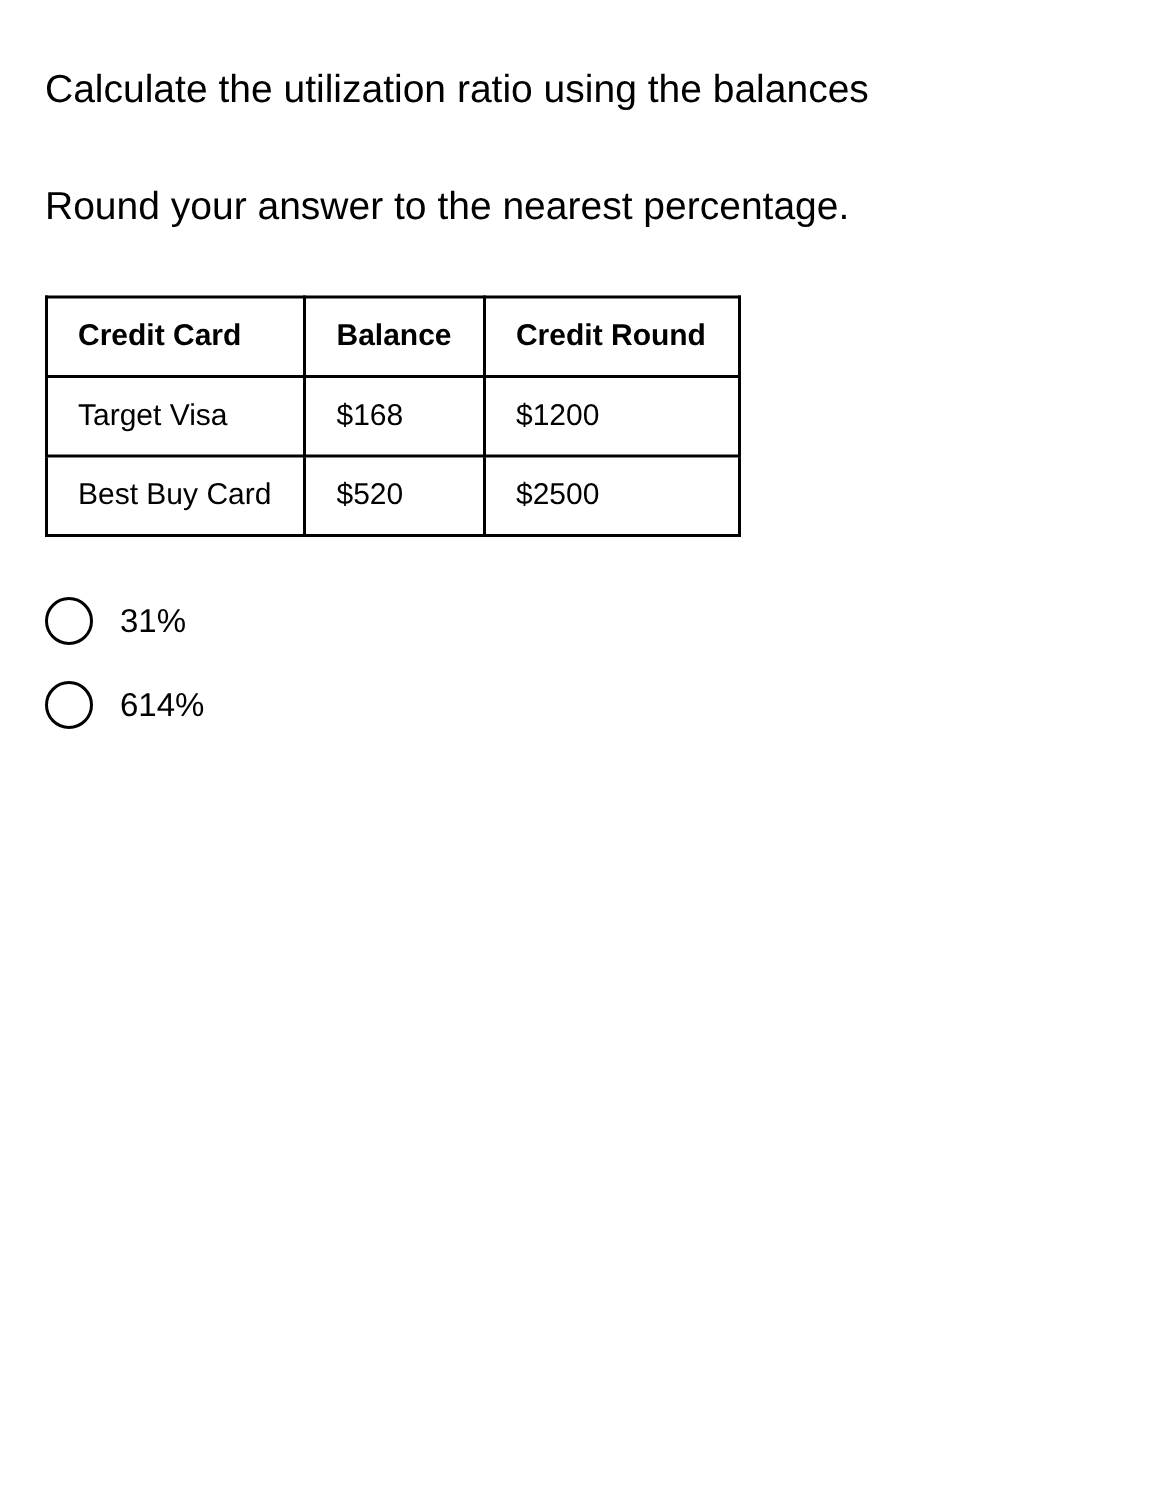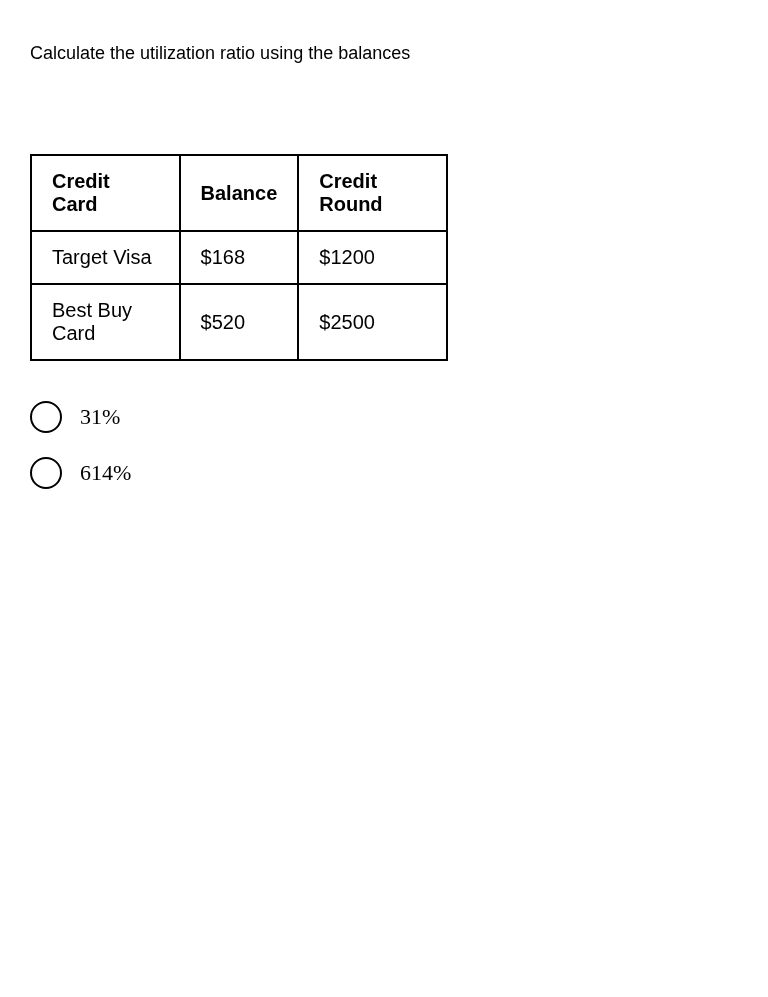--- a/index.html
+++ b/index.html
@@ -12,32 +12,32 @@
       background: #ffffff;
       font-family: Arial, sans-serif;
       font-size: 20px;
       color: #000000;
       width: 768px;
       min-height: 997px;
       padding: 40px 30px;
     }
 
     .question-text {
-      font-size: 18px;
+      font-size: 26px;
       line-height: 1.5;
-      margin-bottom: 60px;
+      margin-bottom: 40px;
     }
 
     .table-container {
       margin-bottom: 40px;
     }
 
     table {
       border-collapse: collapse;
-      width: 418px;
+      width: 464px;
       border: 2px solid #000000;
       padding-left: 40px;
     }
 
     th, td {
       border: 2px solid #000000;
       padding: 14px 20px;
       font-size: 20px;
       text-align: left;
     }
@@ -51,21 +51,20 @@
       flex-direction: column;
       gap: 24px;
       margin-top: 10px;
     }
 
     .option-row {
       display: flex;
       align-items: center;
       gap: 18px;
       cursor: pointer;
-      font-family: Liberation Serif, serif;
     }
 
     .radio-circle {
       width: 32px;
       height: 32px;
       border-radius: 50%;
       border: 2.5px solid #000000;
       background: #ffffff;
       flex-shrink: 0;
       display: flex;
@@ -76,20 +75,21 @@
     .option-label {
       font-size: 22px;
     }
   </style>
 </head>
 <body>
 
 <div class="question-text">
   <span>Calculate the utilization ratio using the balances</span><br>
   <br>
+  <span>Round your answer to the nearest percentage.</span>
 </div>
 
 <div class="table-container">
   <table>
     <thead>
       <tr>
         <th>Credit Card</th>
         <th>Balance</th>
         <th>Credit Round</th>
       </tr>

